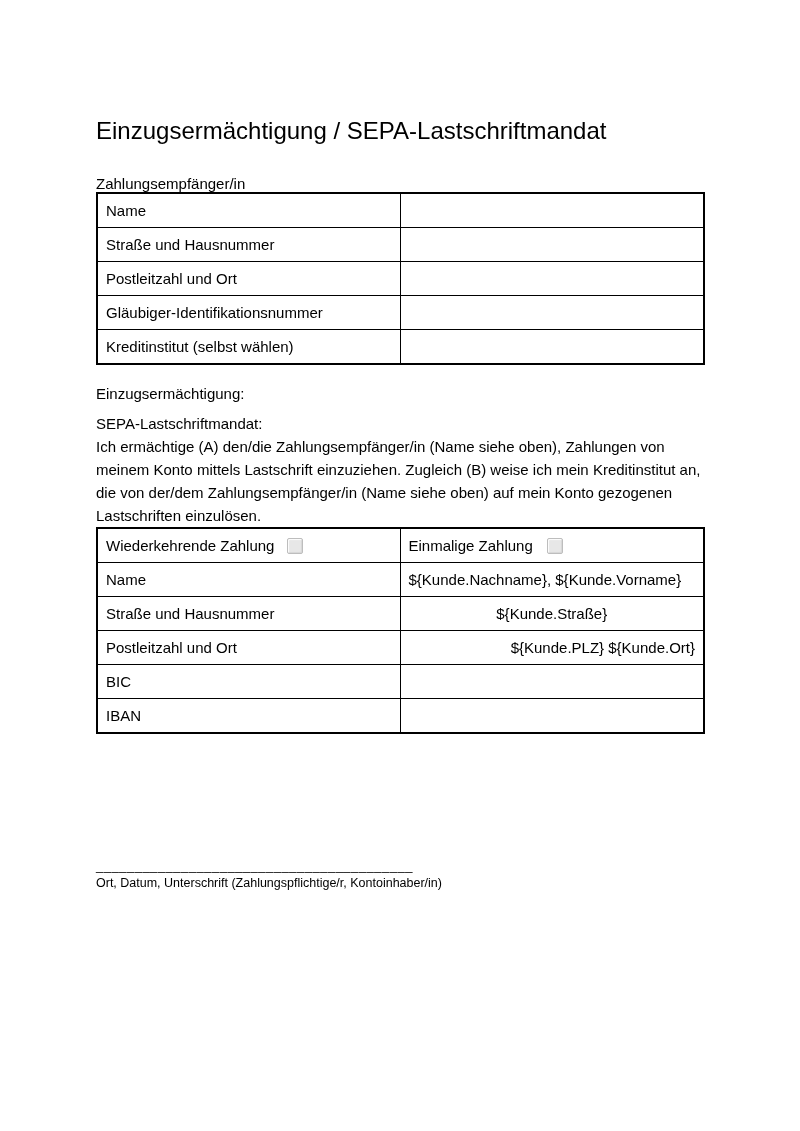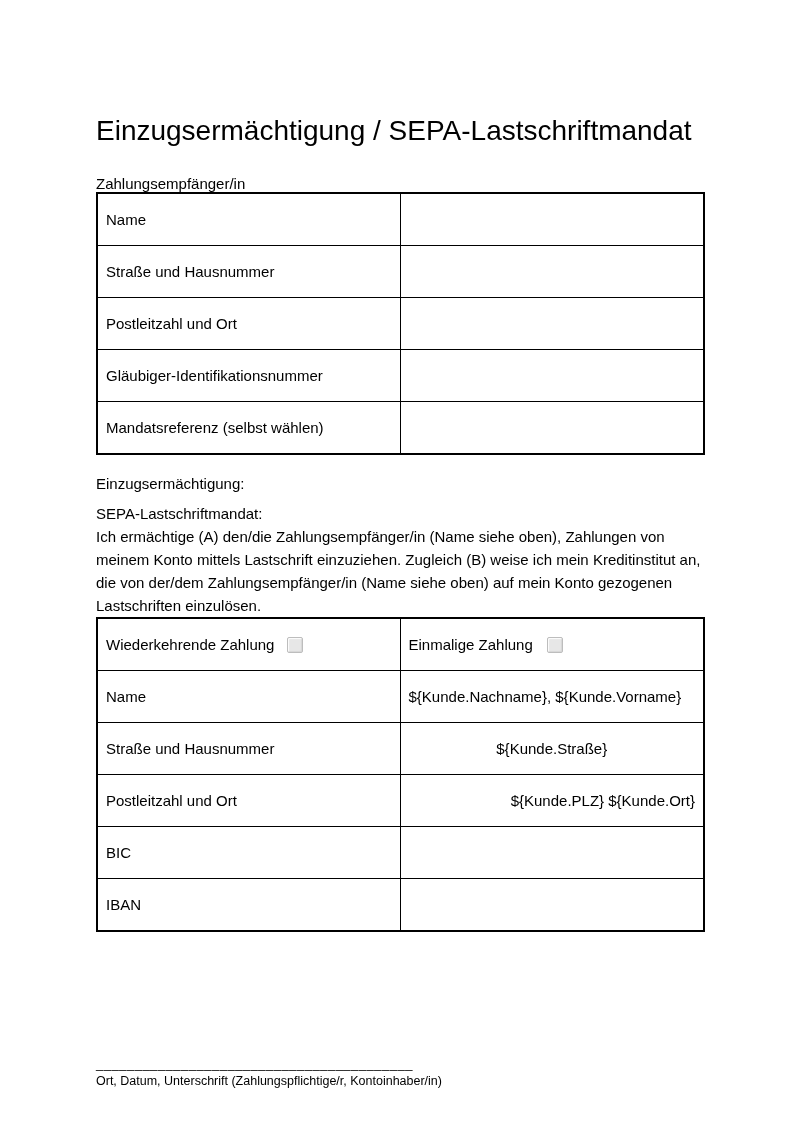--- a/index.html
+++ b/index.html
@@ -19,21 +19,21 @@
     height: 1131px;
     overflow: hidden;
     background: #ffffff;
   }
   .content {
     padding-top: 118px;
     margin-left: 96px;
     width: 609px;
   }
   .doc-title {
-    font-size: 28px;
+    font-size: 24px;
     line-height: 26px;
     font-weight: normal;
     margin: 0;
   }
   .section-label {
     font-size: 15px;
     line-height: 17px;
     margin: 0;
   }
   .label-payee { margin-top: 31px; }
@@ -41,21 +41,21 @@
 
   table.form-table {
     border-collapse: collapse;
     table-layout: fixed;
     width: 609px;
     border: 2px solid #000;
   }
   table.form-table td {
     border: 1.5px solid #000;
     height: 34px;
-    padding: 17px 8px;
+    padding: 8px 8px;
     font-size: 15px;
     vertical-align: middle;
     overflow: hidden;
     white-space: nowrap;
   }
   td.col-label { width: 303px; }
   .note { font-size: 15px; text-align: right; }
   .val-sm { font-size: 13px; }
   .val-lg { font-size: 16px; text-align: center; }
   .val-xl { font-size: 17px; text-align: right; }
@@ -121,21 +121,21 @@
         </tr>
         <tr>
           <td class="col-label">Postleitzahl und Ort</td>
           <td></td>
         </tr>
         <tr>
           <td class="col-label">Gläubiger-Identifikationsnummer</td>
           <td></td>
         </tr>
         <tr>
-          <td class="col-label"><span>Mandatsreferenz</span> <span class="note">(selbst wählen)</span></td>
+          <td class="col-label"><span>Kreditinstitut</span> <span class="note">(selbst wählen)</span></td>
           <td></td>
         </tr>
       </tbody>
     </table>
 
     <div class="para-heading h-auth">Einzugsermächtigung:</div>
 
     <div class="para-heading h-sepa">SEPA-Lastschriftmandat:</div>
     <p class="para">Ich ermächtige (A) den/die Zahlungsempfänger/in (Name siehe oben), Zahlungen von meinem Konto mittels Lastschrift einzuziehen. Zugleich (B) weise ich mein Kreditinstitut an, die von der/dem Zahlungsempfänger/in (Name siehe oben) auf mein Konto gezogenen Lastschriften einzulösen.</p>
 

